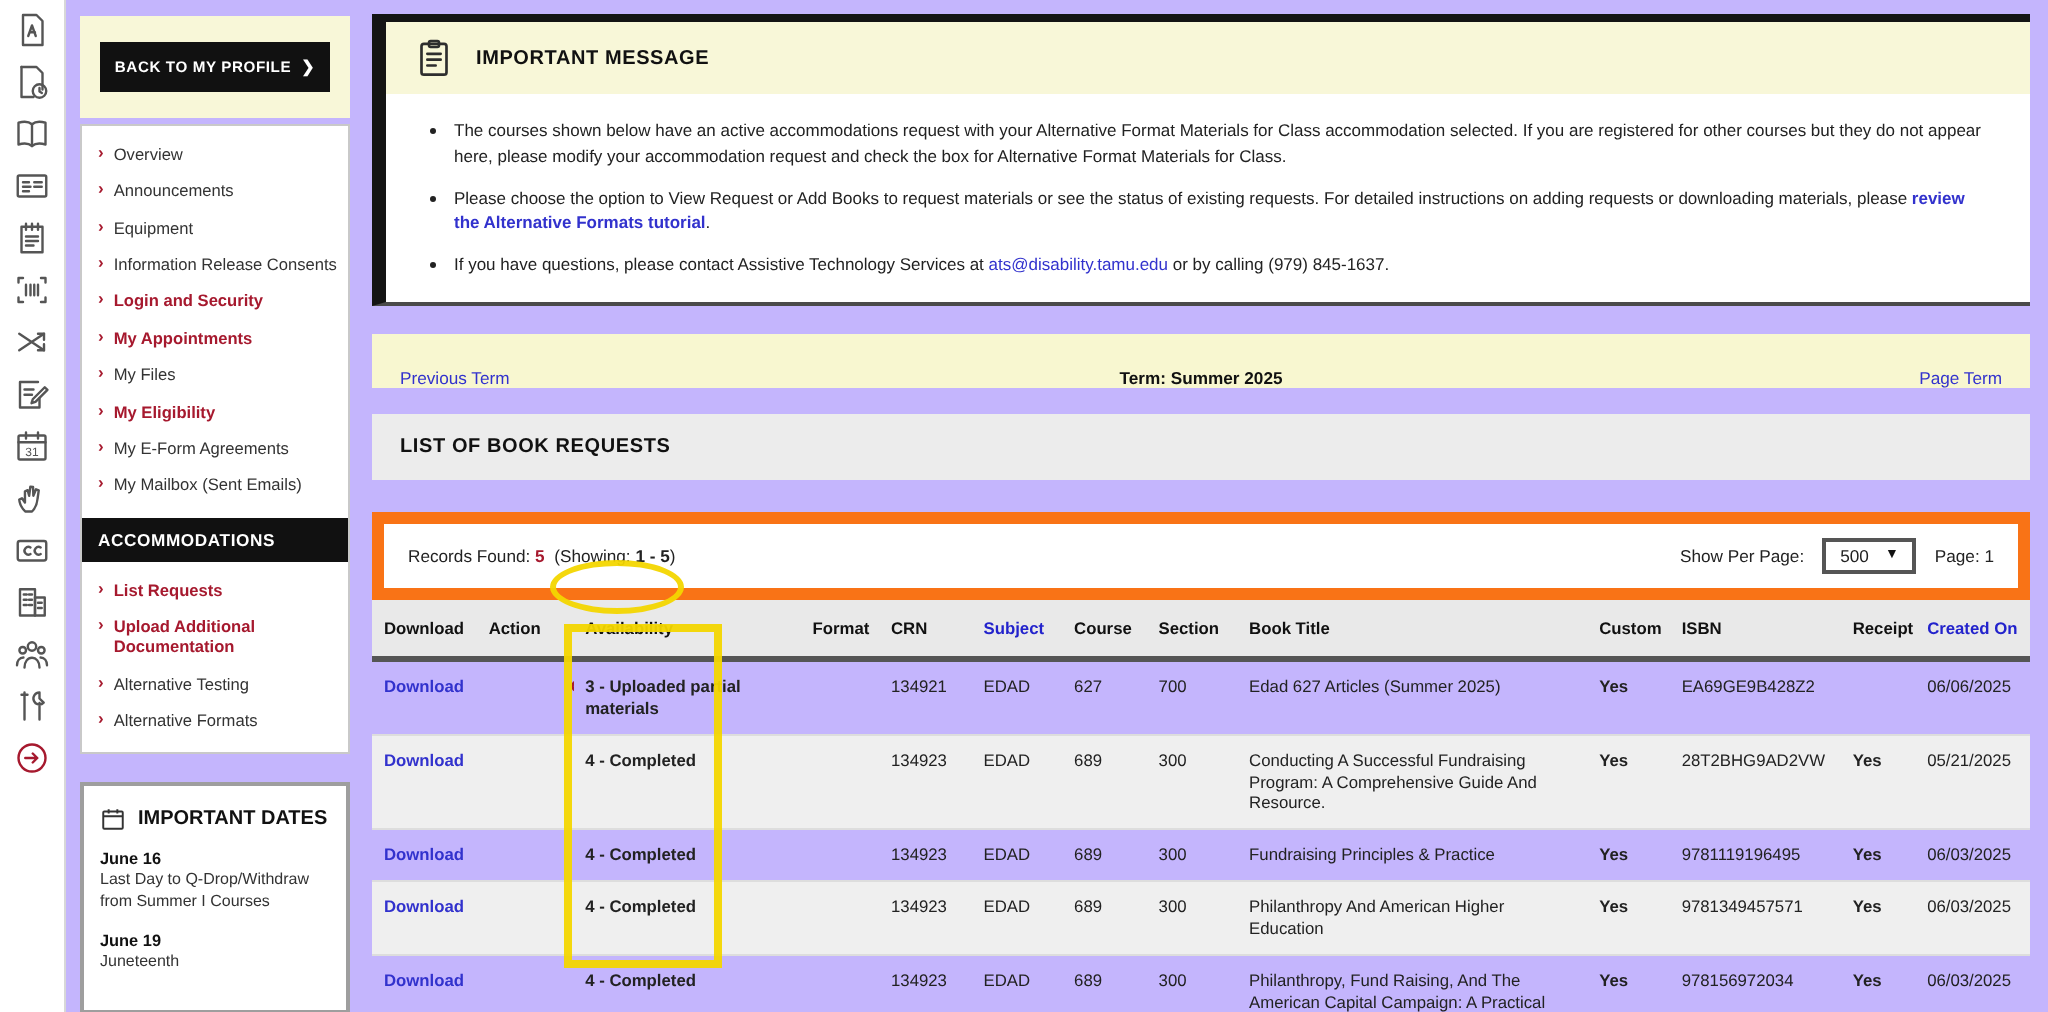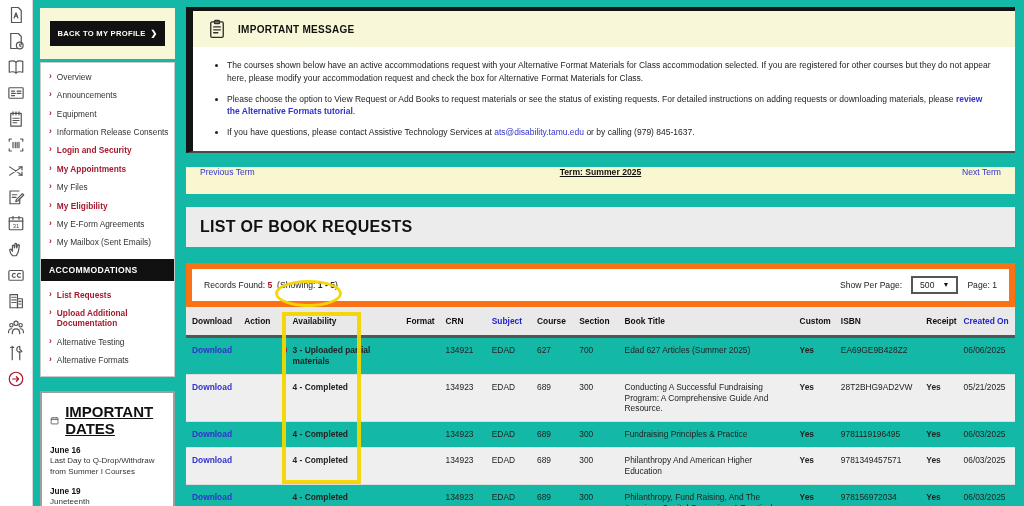--- a/index.html
+++ b/index.html
@@ -1,17 +1,17 @@
 <!DOCTYPE html>
 <html><head>
 <meta charset="utf-8">
 <style>
   * { margin:0; padding:0; box-sizing:border-box; }
   body { font-family:"Liberation Sans", sans-serif; background:#fff; }
-  .screen { position:relative; width:1024px; height:506px; background:#14b8a6; overflow:hidden; }
+  .screen { position:relative; width:1024px; height:506px; background:#c4b5fd; overflow:hidden; }
 
   
   .icon-rail { position:absolute; left:0; top:0; width:33px; height:506px; border-right:1px solid #d8d8d8;
     display:flex; flex-direction:column; align-items:center; padding-top:6px; gap:8px; background:#fff; }
   .rail-icon { width:18px; height:18px; color:#555; flex:0 0 auto; cursor:pointer; }
   .rail-icon svg { width:100%; height:100%; stroke:currentColor; fill:none; stroke-width:1.6; stroke-linecap:round; stroke-linejoin:round; }
   .rail-icon.signout { color:#A6192E; }
 
   
   .sidebar { position:absolute; left:40px; top:0; width:135px; }
@@ -20,44 +20,44 @@
     letter-spacing:.3px; padding:8px 7px; cursor:pointer; white-space:nowrap; }
   .back-btn .arr { color:#fff; margin-left:5px; font-size:8px; }
   .nav-panel { border:1px solid #c9c9c9; margin-top:3px; background:#fff; }
   .nav-head { background:#111; color:#fff; font-weight:bold; font-size:8.6px; letter-spacing:.3px; padding:6px 8px; }
   .nav-list { list-style:none; padding:5px 0 7px 0; }
   .nav-list li { display:flex; gap:5px; padding:4px 4px 4px 8px; font-size:8.3px; color:#333; cursor:pointer; line-height:1.25; }
   .nav-list li .chev { color:#A6192E; font-weight:bold; font-size:8.5px; line-height:1.1; }
   .nav-list li.hl { color:#A6192E; font-weight:bold; }
   .nowrap { white-space:nowrap; }
   .dates-panel { border:2px solid #9e9e9e; margin-top:14px; padding:8px 8px 10px 8px; background:#fff; }
-  .dates-title { display:flex; align-items:center; gap:6px; font-weight:bold; font-size:15px; color:#111; padding:2px 0 8px 0;text-decoration:underline; }
+  .dates-title { display:flex; align-items:center; gap:6px; font-weight:bold; font-size:10px; color:#111; padding:2px 0 8px 0; }
   .dates-title svg { width:13px; height:13px; stroke:#333; fill:none; stroke-width:1.8; }
   .date-entry { margin-bottom:8px; font-size:8px; color:#333; line-height:1.35; }
   .date-entry .d { font-weight:bold; color:#111; font-size:8.2px; }
 
   
   .main { position:absolute; left:186px; top:0; width:829px; }
   .msg-panel { margin-top:7px; border-left:7px solid #141414; border-top:4px solid #141414; border-bottom:2px solid #4a4a4a; }
   .msg-head { background:#F8F7D8; display:flex; align-items:center; gap:11px; padding:8px 14px; }
   .msg-head svg { width:20px; height:20px; stroke:#2e2e2e; fill:none; stroke-width:1.6; stroke-linejoin:round; stroke-linecap:round; }
   .msg-title { font-weight:bold; font-size:10px; letter-spacing:.3px; color:#111; }
   .msg-body { background:#fff; padding:12px 18px 12px 14px; }
   .msg-body ul { margin-left:20px; }
   .msg-body li { font-size:8.5px; color:#222; line-height:1.5; margin-bottom:8px; }
   .msg-body li:last-child { margin-bottom:0; }
   a.lnk { color:#3232CD; text-decoration:none; cursor:pointer; }
   a.lnk.b { font-weight:bold; }
 
-  .term-bar { margin-top:14px; background:#F8F7D0; height:27px; display:flex; align-items:flex-start; padding:0 14px; font-size:8.6px; }
+  .term-bar { margin-top:14px; background:#F8F7D0; height:27px; display:flex; align-items:flex-end; padding:0 14px; font-size:8.6px; }
   .term-bar .seg { flex:1; }
-  .term-bar .mid { text-align:center; font-weight:bold; color:#111;text-decoration:underline; }
+  .term-bar .mid { text-align:center; font-weight:bold; color:#111; }
   .term-bar .right { text-align:right; }
 
-  .list-header { margin-top:13px; background:#ECECEC; padding:11px 14px; font-weight:bold; font-size:16px; letter-spacing:.3px; color:#111; }
+  .list-header { margin-top:13px; background:#ECECEC; padding:11px 14px; font-weight:bold; font-size:10px; letter-spacing:.3px; color:#111; }
 
   .records-panel { margin-top:16px; border:6px solid #f97316; background:#fff; padding:7px 12px;
     display:flex; justify-content:space-between; align-items:center; font-size:8.6px; color:#222; }
   .rec-left b.red { color:#A6192E; }
   .rec-right { display:flex; align-items:center; gap:9px; }
   .pp-select { border:2px solid #555; padding:2px 7px; font-weight:normal; font-size:8.6px; display:flex; gap:8px; align-items:center; cursor:pointer; background:#fff; }
   .pp-select .caret { font-size:7px; color:#111; }
 
   table.books { width:100%; border-collapse:collapse; table-layout:fixed; font-size:8.4px; }
   table.books th { background:#E9E9E9; border-bottom:3px solid #555; padding:9px 6px; text-align:left; font-weight:bold; color:#111; overflow:hidden; }
@@ -254,21 +254,21 @@
           <li><span>The courses shown below have an active accommodations request with your Alternative Format Materials for Class accommodation selected. If you are registered for other courses but they do not appear here, please modify your accommodation request and check the box for Alternative Format Materials for Class.</span></li>
           <li><span>Please choose the option to View Request or Add Books to request materials or see the status of existing requests. For detailed instructions on adding requests or downloading materials, please </span><a class="lnk b">review the Alternative Formats tutorial</a><span>.</span></li>
           <li><span>If you have questions, please contact Assistive Technology Services at </span><a class="lnk">ats@disability.tamu.edu</a><span> or by calling (979) 845-1637.</span></li>
         </ul>
       </div>
     </div>
 
     <div class="term-bar">
       <span class="seg"><a class="lnk">Previous Term</a></span>
       <span class="seg mid">Term: Summer 2025</span>
-      <span class="seg right"><a class="lnk">Next Term</a></span>
+      <span class="seg right"><a class="lnk">Page Term</a></span>
     </div>
 
     <div class="list-header">LIST OF BOOK REQUESTS</div>
 
     <div class="records-panel">
       <div class="rec-left">
         <span>Records Found:</span> <b class="red">5</b>&nbsp;&nbsp;<span>(Showing: </span><b>1 - 5</b><span>)</span>
       </div>
       <div class="rec-right">
         <span>Show Per Page:</span>

